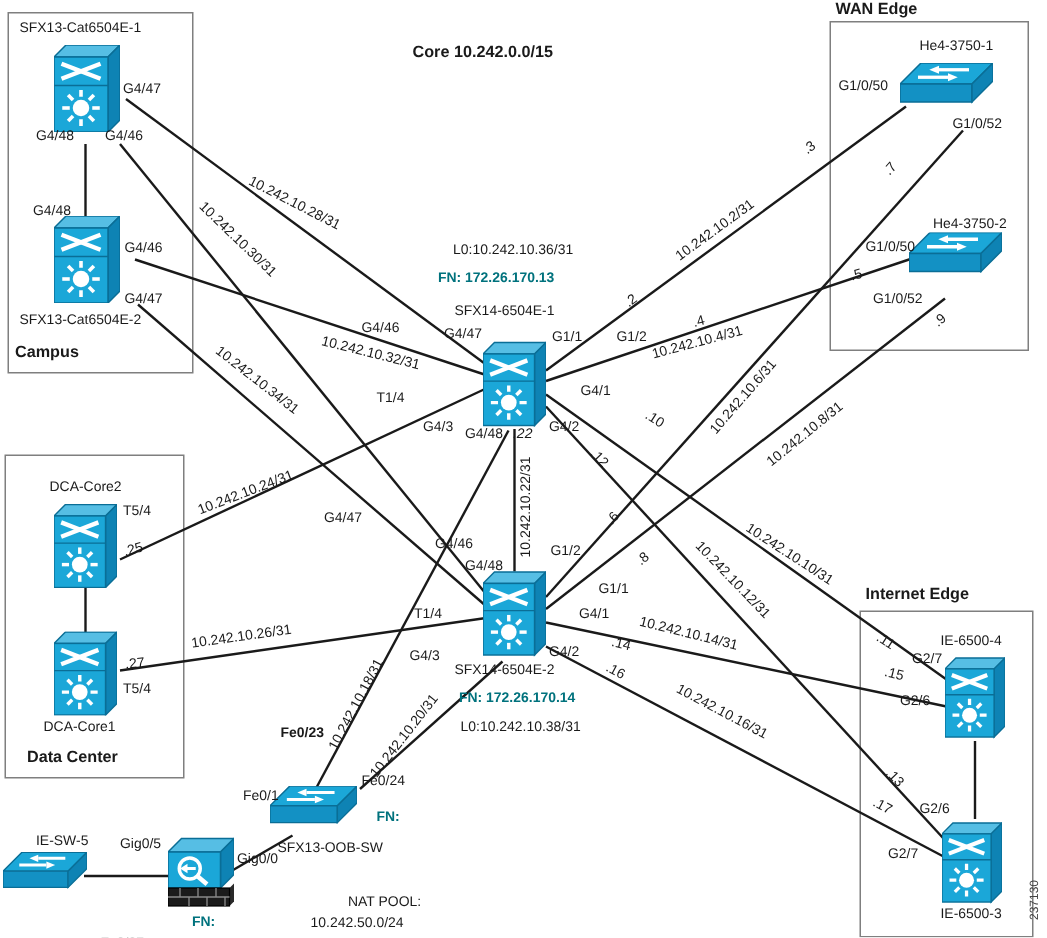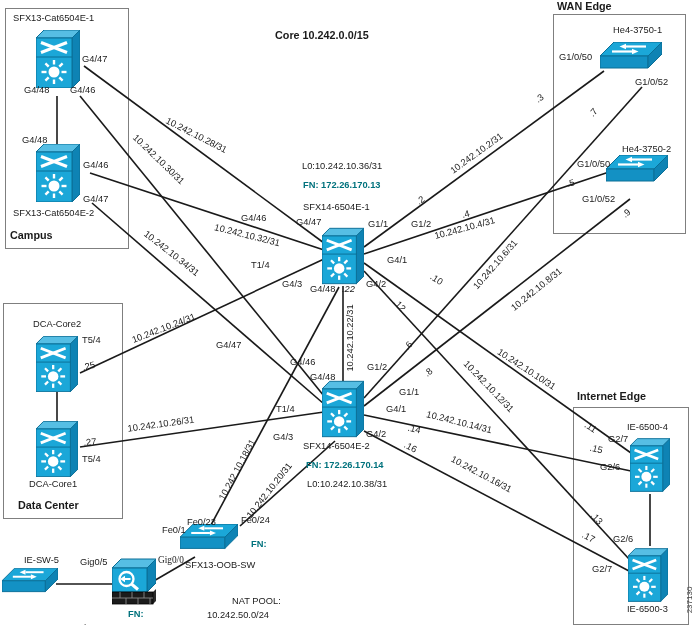--- a/index.html
+++ b/index.html
@@ -131,21 +131,21 @@
   <span class="l" style="left:13px;top:209px;">SFX13-Cat6504E-2</span>
 
   <span class="l" style="left:613px;top:26px;text-align:right;">He4-3750-1</span>
   <span class="l" style="left:559px;top:53px;">G1/0/50</span>
   <span class="l" style="left:635px;top:78px;">G1/0/52</span>
   <span class="l" style="left:622px;top:145px;">He4-3750-2</span>
   <span class="l" style="left:577px;top:160px;">G1/0/50</span>
   <span class="l" style="left:582px;top:195px;">G1/0/52</span>
 
   <span class="l" style="left:302px;top:162px;">L0:10.242.10.36/31</span>
-  <span class="l fn" style="left:303px;top:181px;">FN: 172.26.170.13</span>
+  <span class="l fn" style="left:292px;top:181px;">FN: 172.26.170.13</span>
   <span class="l" style="left:303px;top:203px;">SFX14-6504E-1</span>
   <span class="l" style="left:241px;top:214px;">G4/46</span>
   <span class="l" style="left:296px;top:218px;">G4/47</span>
   <span class="l" style="left:368px;top:220px;">G1/1</span>
   <span class="l" style="left:411px;top:220px;">G1/2</span>
   <span class="l" style="left:387px;top:256px;">G4/1</span>
   <span class="l" style="left:366px;top:280px;">G4/2</span>
   <span class="l" style="left:282px;top:280px;">G4/3</span>
   <span class="l" style="left:310px;top:285px;">G4/48</span>
   <span class="l" style="left:342px;top:285px;font-style:italic;">.22</span>
@@ -173,25 +173,25 @@
   <span class="l" style="left:608px;top:435px;">G2/7</span>
   <span class="l" style="left:600px;top:463px;">G2/6</span>
   <span class="l" style="left:613px;top:535px;">G2/6</span>
   <span class="l" style="left:592px;top:565px;">G2/7</span>
   <span class="l" style="left:627px;top:605px;">IE-6500-3</span>
 
   <span class="l" style="left:24px;top:556px;">IE-SW-5</span>
   <span class="l" style="left:80px;top:558px;">Gig0/5</span>
   <span class="l" style="left:67px;top:624px;">Fe0/37</span>
   <span class="l fn" style="left:128px;top:610px;">FN:</span>
-  <span class="l" style="left:158px;top:556px;font-family:Liberation Serif, serif;">Gig0/0</span>
+  <span class="l" style="left:158px;top:568px;">Gig0/0</span>
   <span class="l" style="left:185px;top:561px;">SFX13-OOB-SW</span>
   <span class="l fn" style="left:251px;top:540px;">FN:</span>
   <span class="l" style="left:162px;top:495px;margin-top:31px;">Fe0/1</span>
-  <span class="l" style="left:187px;top:518px;">Fe0/23</span>
+  <span class="l" style="left:187px;top:484px;font-weight:bold;">Fe0/23</span>
   <span class="l" style="left:241px;top:516px;">Fe0/24</span>
   <span class="l" style="left:208px;top:597px;padding-left:24px;">NAT POOL:</span>
   <span class="l" style="left:207px;top:611px;">10.242.50.0/24</span>
 
   <span class="l r" style="left:196px;top:136px;--r:27deg;">10.242.10.28/31</span>
   <span class="l r" style="left:158px;top:160px;--r:44deg;">10.242.10.30/31</span>
   <span class="l r" style="left:247px;top:236px;--r:14deg;">10.242.10.32/31</span>
   <span class="l r" style="left:171px;top:254px;--r:38deg;">10.242.10.34/31</span>
   <span class="l r" style="left:164px;top:329px;--r:-21deg;">10.242.10.24/31</span>
   <span class="l r" style="left:161px;top:425px;--r:-8deg;">10.242.10.26/31</span>

